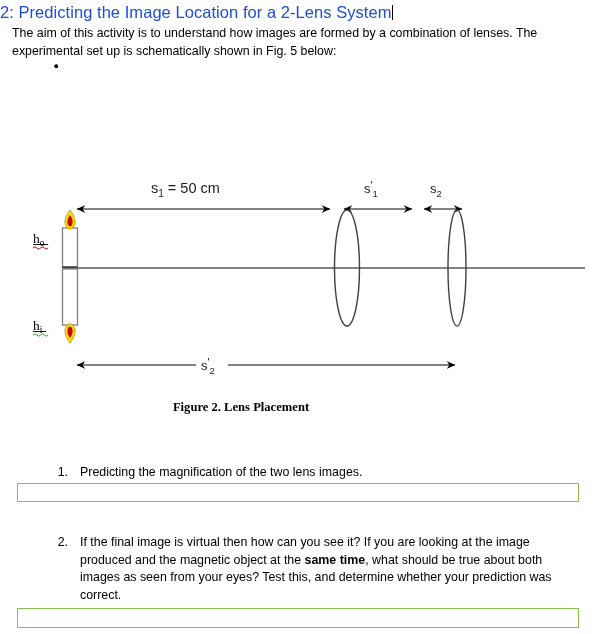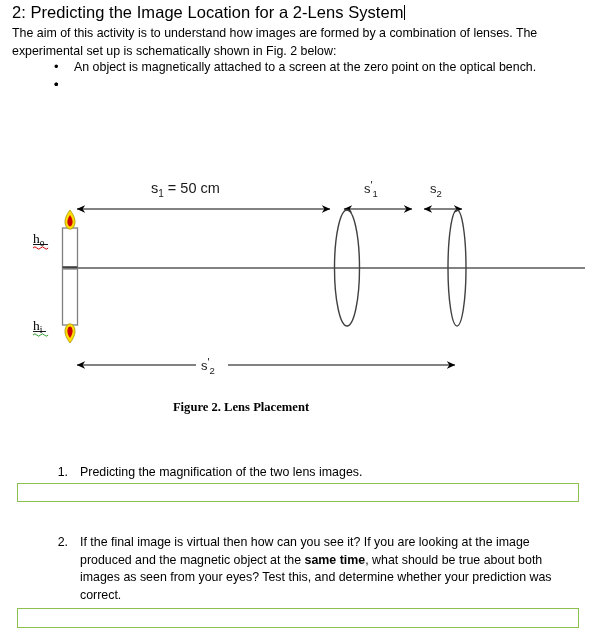--- a/index.html
+++ b/index.html
@@ -12,24 +12,24 @@
     height: 634px;
     position: relative;
     overflow: hidden;
     font-family: "Liberation Sans", sans-serif;
     color: #000000;
   }
 
   
   #doc-heading {
     position: absolute;
-    left: 12px;
+    left: 0;
     top: 3px;
     font-size: 16.5px;
-    color: #000000;
+    color: #1d4ed8;
     letter-spacing: 0.05px;
     white-space: nowrap;
   }
   #doc-heading .caret {
     display: inline-block;
     width: 1px;
     height: 15px;
     background: #000;
     vertical-align: -2px;
     margin-left: 1px;
@@ -145,26 +145,25 @@
     height: 20px;
   }
 
   
 </style>
 </head>
 <body>
 
 <div id="doc-heading"><span>2: Predicting the Image Location for a 2-Lens System</span><span class="caret"></span></div>
 
-<div id="intro-paragraph">The aim of this activity is to understand how images are formed by a combination of lenses. The experimental set up is schematically shown in Fig. 2 below:</div>
+<div id="intro-paragraph">The aim of this activity is to understand how images are formed by a combination of lenses. The experimental set up is schematically shown in Fig. 5 below:</div>
 
 <ul id="bullet-list">
   <li>
     <span class="bullet-mark">•</span>
-    <span>An object is magnetically attached to a screen at the zero point on the optical bench.</span>
   </li>
   <li>
     <span class="bullet-mark">•</span>
   </li>
   <li>
     <span class="bullet-mark">•</span>
   </li>
 </ul>
 
 <div id="figure-block">

